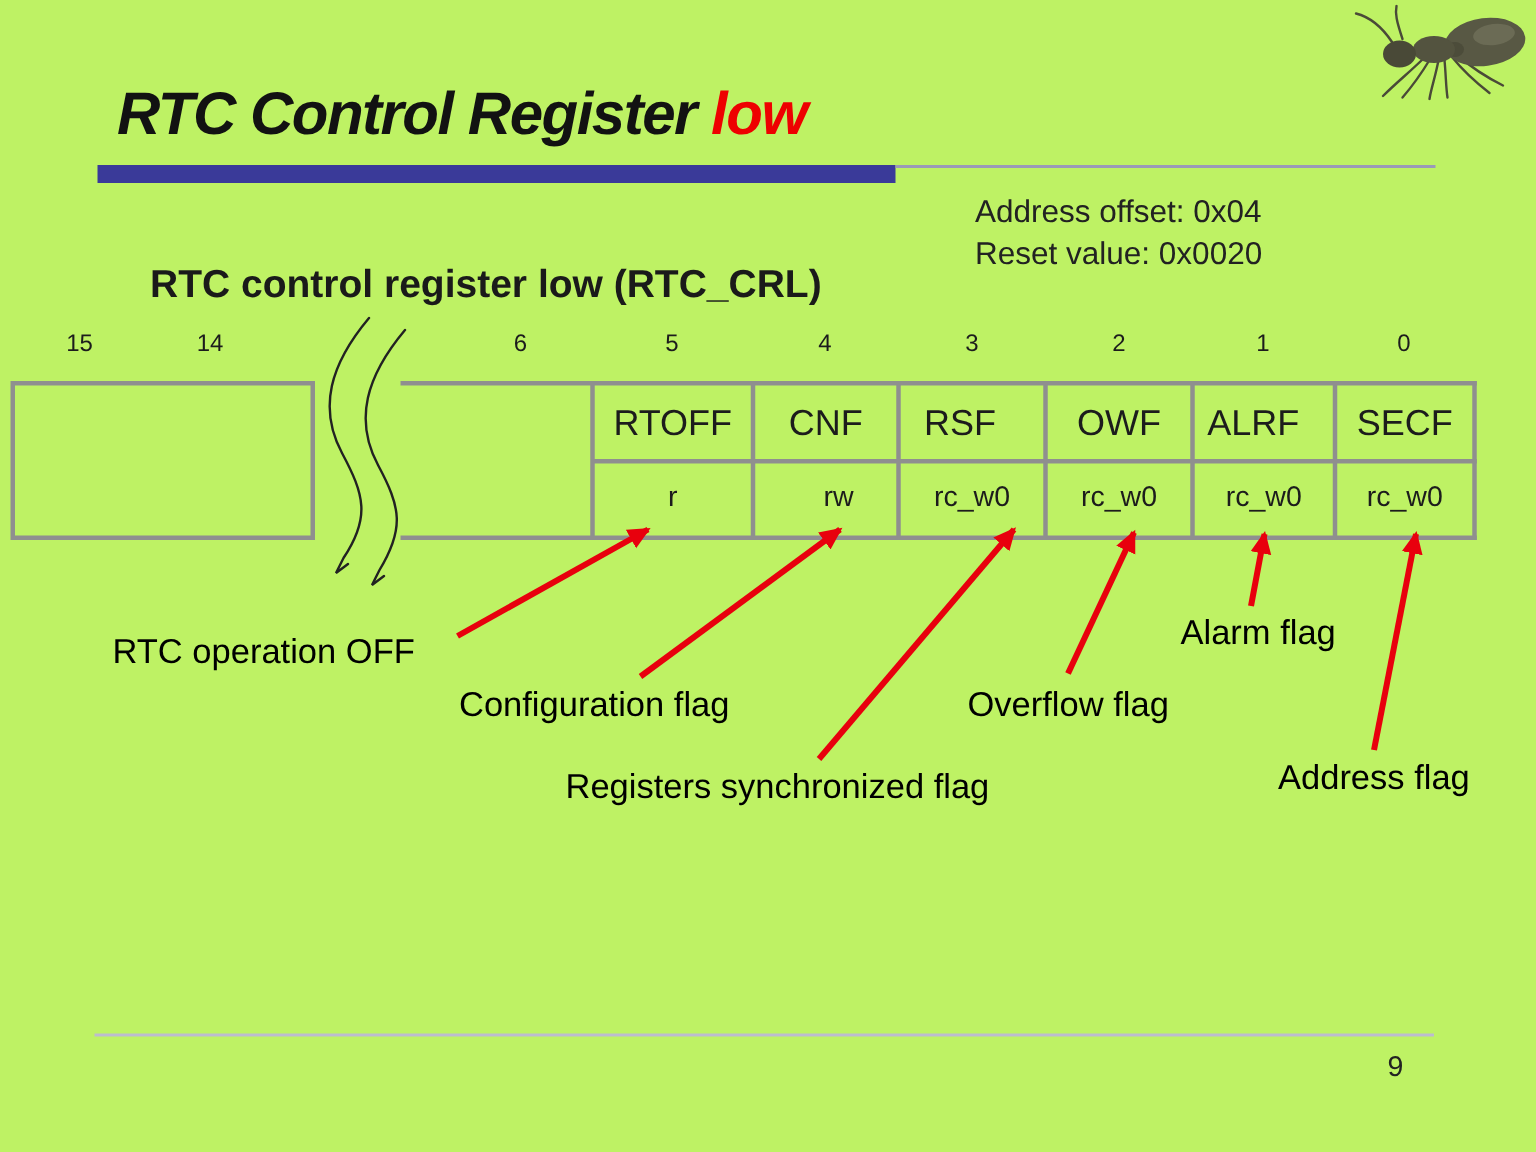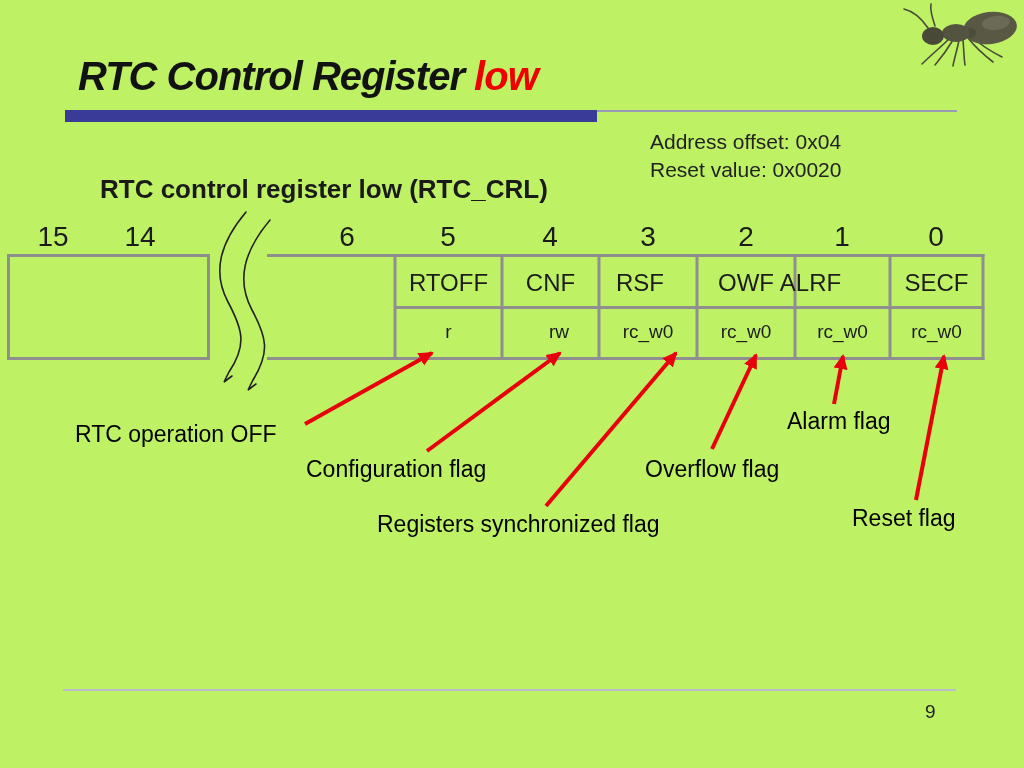--- a/index.html
+++ b/index.html
@@ -16,21 +16,21 @@
   .title-bar { position:absolute; left:65px; top:110px; width:532px; height:12px; background:#3a3a99; }
   .title-bar-line { position:absolute; left:597px; top:110px; width:360px; height:2px; background:#9a9ab8; }
   .subtitle {
     position:absolute; left:100px; top:144px; font-size:26px; font-weight:700;
     color:#1a1a1a; white-space:nowrap;margin-top:30px;
   }
   .addr { position:absolute; left:650px; top:128px; font-size:21px; line-height:28px; color:#222; }
   .diagram { position:absolute; left:0; top:0; width:1024px; height:768px; pointer-events:none; }
   .bit-label {
     position:absolute; top:221px; transform:translateX(-50%);
-    font-size:28px; color:#1c1c1c; white-space:nowrap;
+    font-size:16px; color:#1c1c1c; white-space:nowrap;
   }
   .cell-name { position:absolute; top:269px; text-align:center; font-size:24px; color:#1c1c1c; }
   .cell-access { position:absolute; top:321px; text-align:center; font-size:19px; color:#1c1c1c; }
   .flag-label { position:absolute; font-size:23px; color:#000; white-space:nowrap; }
   .footer-line { position:absolute; left:63px; top:689px; width:893px; height:2px; background:#bcbcce; }
   .page-number { position:absolute; left:925px; top:701px; font-size:19px; color:#222; }
   .ant { position:absolute; left:898px; top:3px; }
 </style>
 </head>
 <body>
@@ -109,33 +109,33 @@
   <span class="bit-label" style="left:550px">4</span>
   <span class="bit-label" style="left:648px">3</span>
   <span class="bit-label" style="left:746px">2</span>
   <span class="bit-label" style="left:842px">1</span>
   <span class="bit-label" style="left:936px">0</span>
 
   <span class="cell-name" style="left:395px;width:107px">RTOFF</span>
   <span class="cell-name" style="left:502px;width:97px">CNF</span>
   <span class="cell-name" style="left:599px;width:82px">RSF</span>
   <span class="cell-name" style="left:697px;width:98px">OWF</span>
-  <span class="cell-name" style="left:770px;width:81px">ALRF</span>
+  <span class="cell-name" style="left:795px;width:81px">ALRF</span>
   <span class="cell-name" style="left:890px;width:93px">SECF</span>
 
   <span class="cell-access" style="left:395px;width:107px">r</span>
   <span class="cell-access" style="left:502px;width:114px">rw</span>
   <span class="cell-access" style="left:599px;width:98px">rc_w0</span>
   <span class="cell-access" style="left:697px;width:98px">rc_w0</span>
   <span class="cell-access" style="left:795px;width:95px">rc_w0</span>
   <span class="cell-access" style="left:890px;width:93px">rc_w0</span>
 
   <div class="flag-label" style="left:306px;top:456px">Configuration flag</div>
   <div class="flag-label" style="left:75px;top:421px">RTC operation OFF</div>
   <div class="flag-label" style="left:377px;top:511px">Registers synchronized flag</div>
   <div class="flag-label" style="left:645px;top:456px">Overflow flag</div>
   <div class="flag-label" style="left:787px;top:408px">Alarm flag</div>
-  <div class="flag-label" style="left:852px;top:505px">Reset flag</div>
+  <div class="flag-label" style="left:852px;top:505px">Address flag</div>
 
   <div class="footer-line"></div>
   <div class="page-number">9</div>
 
 </div>
 
 </body></html>

